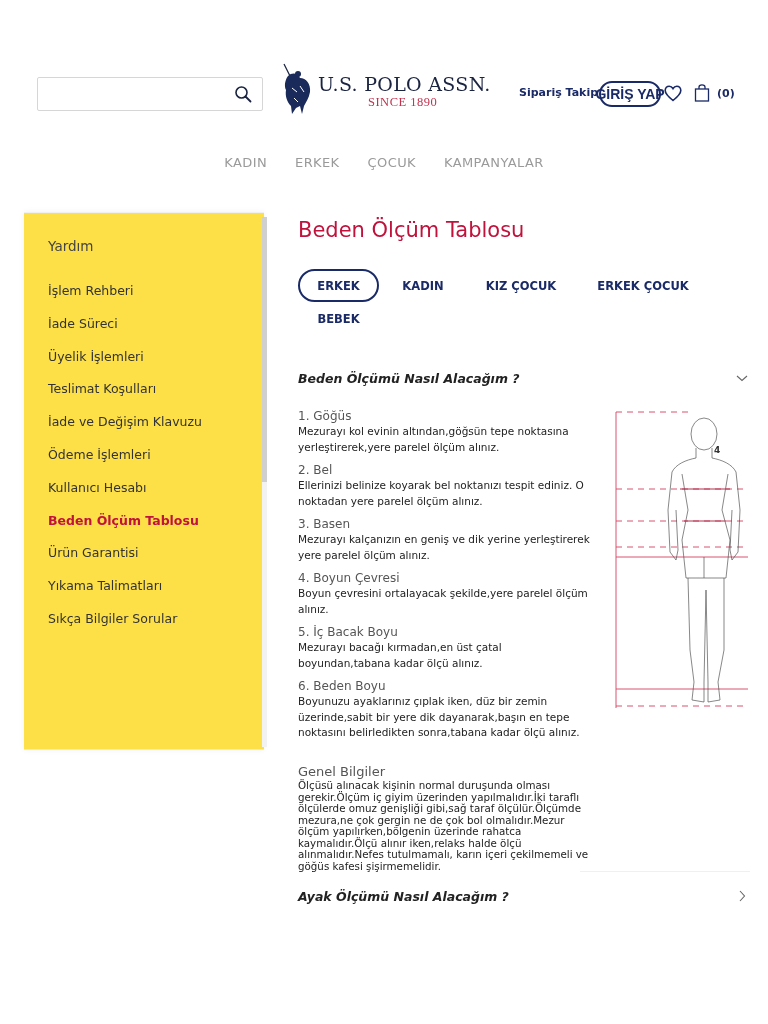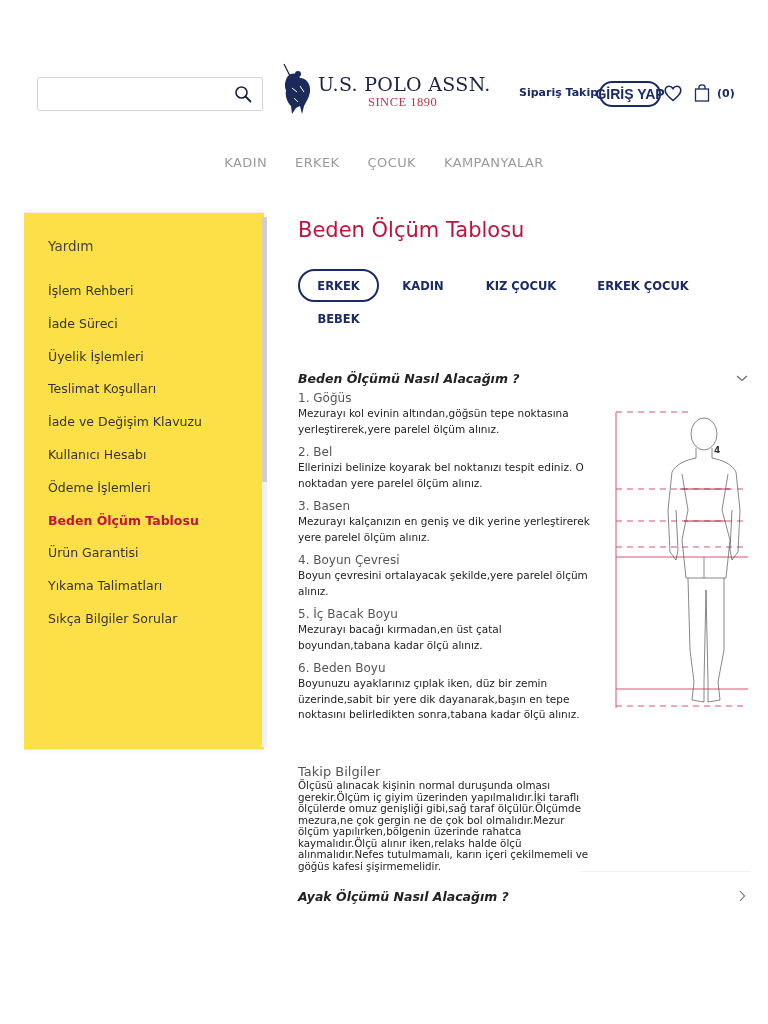--- a/index.html
+++ b/index.html
@@ -38,21 +38,21 @@
   
   .page-title { position: absolute; left: 298px; top: 218px; font-size: 21px; color: #c0123c; font-weight: 400; white-space: nowrap; }
   .tabs { position: absolute; left: 298px; top: 269px; width: 440px; }
   .tab { position: absolute; font-size: 11.5px; font-weight: 700; color: #1a2a66; height: 33px; display: flex; align-items: center; justify-content: center; white-space: nowrap; }
   .tab.active { border: 2px solid #1a2a66; border-radius: 17px; }
 
   .acc-header { position: absolute; left: 298px; width: 450px; height: 30px; display: flex; align-items: center; justify-content: space-between; }
   .acc-title { font-size: 12.5px; font-weight: 700; color: #222; white-space: nowrap; font-style: italic; }
   .chev { width: 12px; height: 12px; }
 
-  .steps { position: absolute; left: 298px; top: 391px; width: 295px; }
+  .steps { position: absolute; left: 298px; top: 409px; width: 295px; }
   .step { margin-bottom: 8px; }
   .step-title { font-size: 12px; color: #555; line-height: 15px; }
   .step-text { font-size: 10.5px; color: #222; line-height: 15.5px; }
 
   .general { position: absolute; left: 298px; top: 764px; width: 295px; }
   .general-title { font-size: 13px; color: #555; line-height: 16px; }
   .general-text { font-size: 10.3px; color: #222; line-height: 11.5px; }
 
   .divider { position: absolute; left: 580px; top: 871px; width: 170px; height: 1px; background: #f0f0f0; }
 
@@ -102,22 +102,22 @@
   <div class="sidebar-scroll">
     <div class="sidebar-scroll-thumb"></div>
   </div>
   <div class="sidebar-title">Yardım</div>
   <ul class="sidebar-list">
     <li>İşlem Rehberi</li>
     <li>İade Süreci</li>
     <li>Üyelik İşlemleri</li>
     <li>Teslimat Koşulları</li>
     <li>İade ve Değişim Klavuzu</li>
+    <li>Ödeme İşlemleri</li>
     <li>Kullanıcı Hesabı</li>
-    <li>Ödeme İşlemleri</li>
     <li class="active">Beden Ölçüm Tablosu</li>
     <li>Ürün Garantisi</li>
     <li>Yıkama Talimatları</li>
     <li>Sıkça Bilgiler Sorular</li>
   </ul>
 </aside>
 
 <h1 class="page-title">Beden Ölçüm Tablosu</h1>
 
 <div class="tabs">
@@ -156,21 +156,21 @@
     <div class="step-title">5. İç Bacak Boyu</div>
     <div class="step-text">Mezurayı bacağı kırmadan,en üst çatal boyundan,tabana kadar ölçü alınız.</div>
   </div>
   <div class="step">
     <div class="step-title">6. Beden Boyu</div>
     <div class="step-text">Boyunuzu ayaklarınız çıplak iken, düz bir zemin üzerinde,sabit bir yere dik dayanarak,başın en tepe noktasını belirledikten sonra,tabana kadar ölçü alınız.</div>
   </div>
 </div>
 
 <div class="general">
-  <div class="general-title">Takip Bilgiler</div>
+  <div class="general-title">Genel Bilgiler</div>
   <div class="general-text">Ölçüsü alınacak kişinin normal duruşunda olması gerekir.Ölçüm iç giyim üzerinden yapılmalıdır.İki taraflı ölçülerde omuz genişliği gibi,sağ taraf ölçülür.Ölçümde mezura,ne çok gergin ne de çok bol olmalıdır.Mezur ölçüm yapılırken,bölgenin üzerinde rahatca kaymalıdır.Ölçü alınır iken,relaks halde ölçü alınmalıdır.Nefes tutulmamalı, karın içeri çekilmemeli ve göğüs kafesi şişirmemelidir.</div>
 </div>
 
 <svg class="figure" viewBox="0 0 136 300">
   <g stroke="#d9536f" stroke-width="1" fill="none">
     <line x1="4" y1="2" x2="4" y2="298"></line>
     <line x1="4" y1="2" x2="80" y2="2" stroke-dasharray="6,5"></line>
     <line x1="4" y1="79" x2="136" y2="79" stroke-dasharray="6,5"></line>
     <line x1="4" y1="111" x2="136" y2="111" stroke-dasharray="6,5"></line>
     <line x1="4" y1="137" x2="136" y2="137" stroke-dasharray="6,5"></line>

